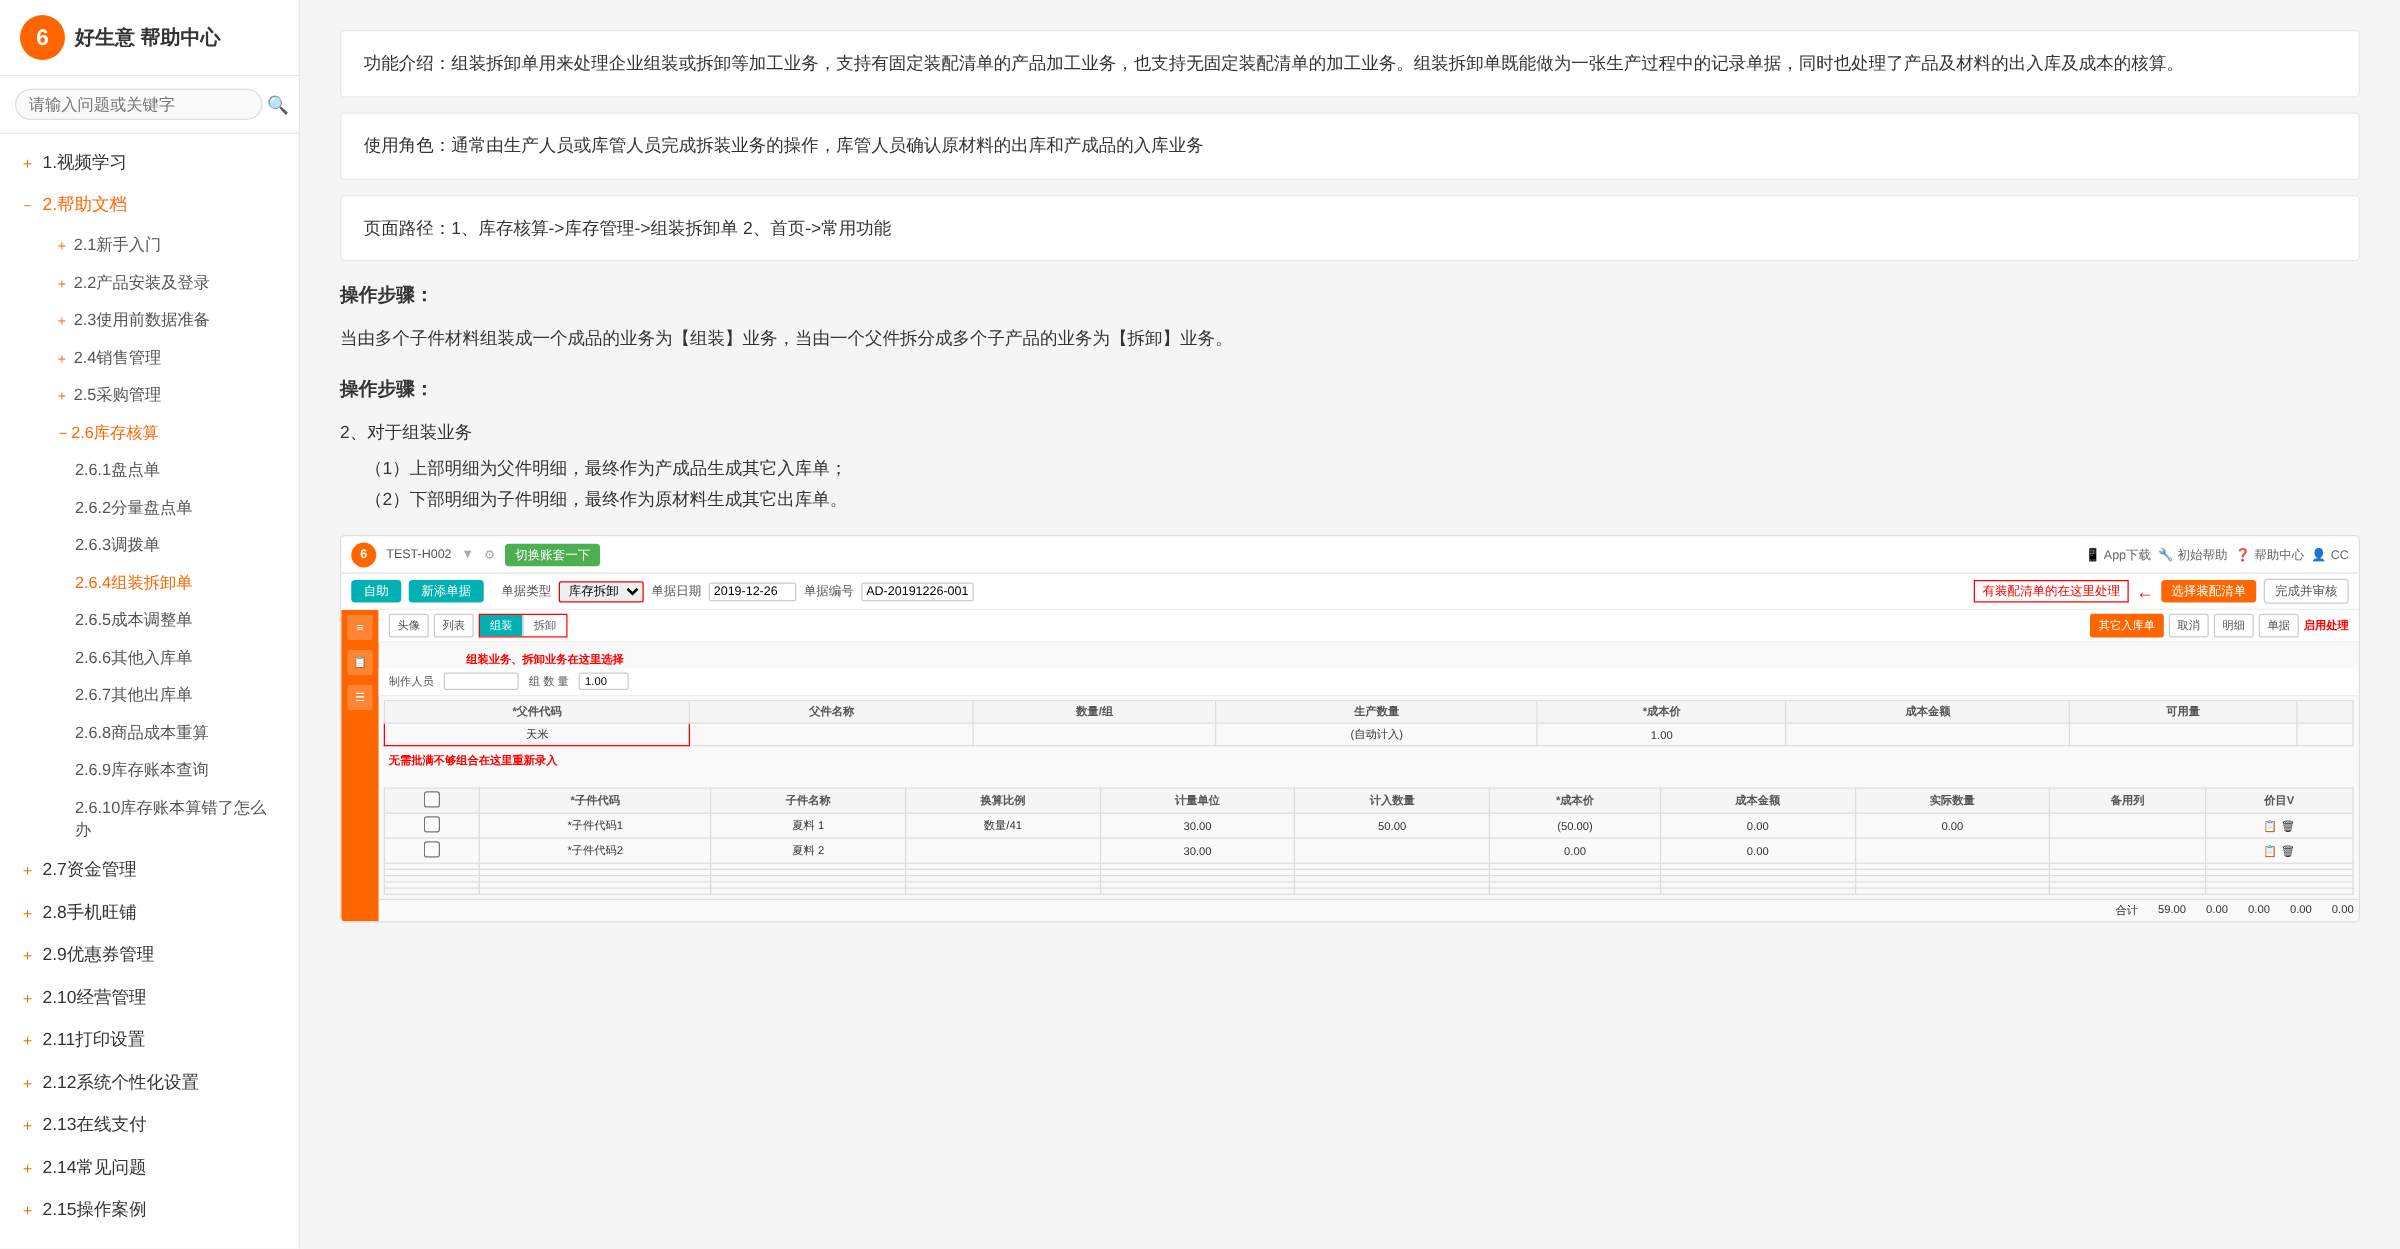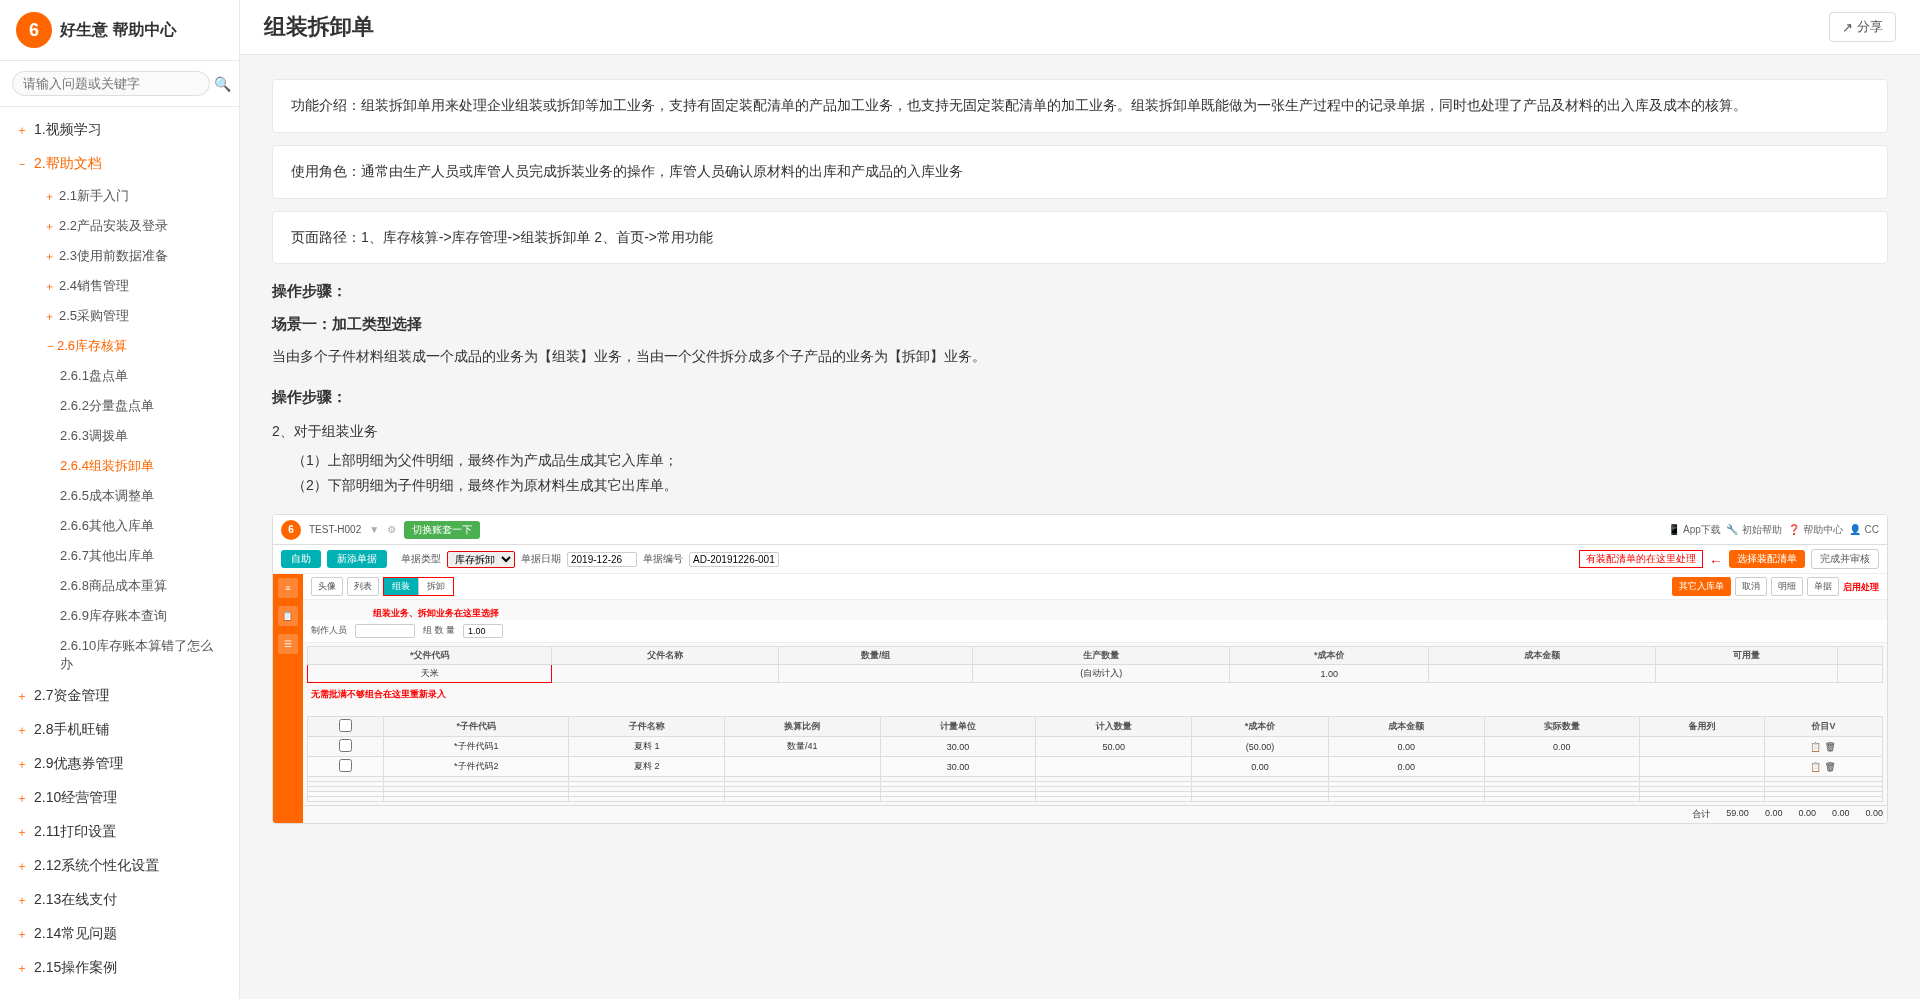--- a/index.html
+++ b/index.html
@@ -174,47 +174,37 @@
       <span>2.14常见问题</span>
     </div>
     <div class="nav-category">
       <span class="plus-icon">＋</span>
       <span>2.15操作案例</span>
     </div>
   </div>
 </div>
 
 <div class="main">
-  <div class="main-header">
-    <h1 class="main-title">组装拆卸单</h1>
-    <button class="share-btn">
-      <span>↗</span>
-      <span>分享</span>
-    </button>
-  </div>
 
   <div class="main-content">
 
     <div class="info-block">
       <span>功能介绍：组装拆卸单用来处理企业组装或拆卸等加工业务，支持有固定装配清单的产品加工业务，也支持无固定装配清单的加工业务。组装拆卸单既能做为一张生产过程中的记录单据，同时也处理了产品及材料的出入库及成本的核算。</span>
     </div>
 
     <div class="info-block role-block">
       <span>使用角色：通常由生产人员或库管人员完成拆装业务的操作，库管人员确认原材料的出库和产成品的入库业务</span>
     </div>
 
     <div class="info-block path-block">
       <span>页面路径：1、库存核算-&gt;库存管理-&gt;组装拆卸单 2、首页-&gt;常用功能</span>
     </div>
 
     <div>
       <p class="section-title">操作步骤：</p>
-      <p class="scene-title">
-        <strong>场景一：加工类型选择</strong>
-      </p>
       <p class="step-desc">当由多个子件材料组装成一个成品的业务为【组装】业务，当由一个父件拆分成多个子产品的业务为【拆卸】业务。</p>
       <p class="section-title">操作步骤：</p>
       <ul class="step-list">
         <li>2、对于组装业务</li>
         <ul class="sub-list">
           <li>（1）上部明细为父件明细，最终作为产成品生成其它入库单；</li>
           <li>（2）下部明细为子件明细，最终作为原材料生成其它出库单。</li>
         </ul>
       </ul>
     </div>
@@ -289,21 +279,21 @@
               <button class="ss-btn-sm primary">其它入库单</button>
               <button class="ss-btn-sm">取消</button>
               <button class="ss-btn-sm">明细</button>
               <button class="ss-btn-sm">单据</button>
 
               <div style="position:relative;display:inline-block;">
                 <span style="font-size:9px;color:red;font-weight:bold;">启用处理</span>
               </div>
             </div>
 
-            <div style="display:flex;padding:4px 8px;background:#fff;font-size:9px;color:#555;border-bottom:1px solid #eee;margin-top:20px;">
+            <div style="display:flex;align-items:center;padding:4px 8px;background:#fff;font-size:9px;color:#555;border-bottom:1px solid #eee;margin-top:20px;">
               <span>制作人员</span>
               <input style="border: 1px solid rgb(204, 204, 204); border-radius: 2px; padding: 1px 4px; font-size: 9px; width: 60px; margin: 0px 8px;">
               <span>组 数 量</span>
               <input style="border: 1px solid rgb(204, 204, 204); border-radius: 2px; padding: 1px 4px; font-size: 9px; width: 40px; margin: 0px 8px;" value="1.00">
             </div>
 
             <div class="ss-upper-table-area">
               <table class="ss-table">
                 <thead>
                   <tr>

